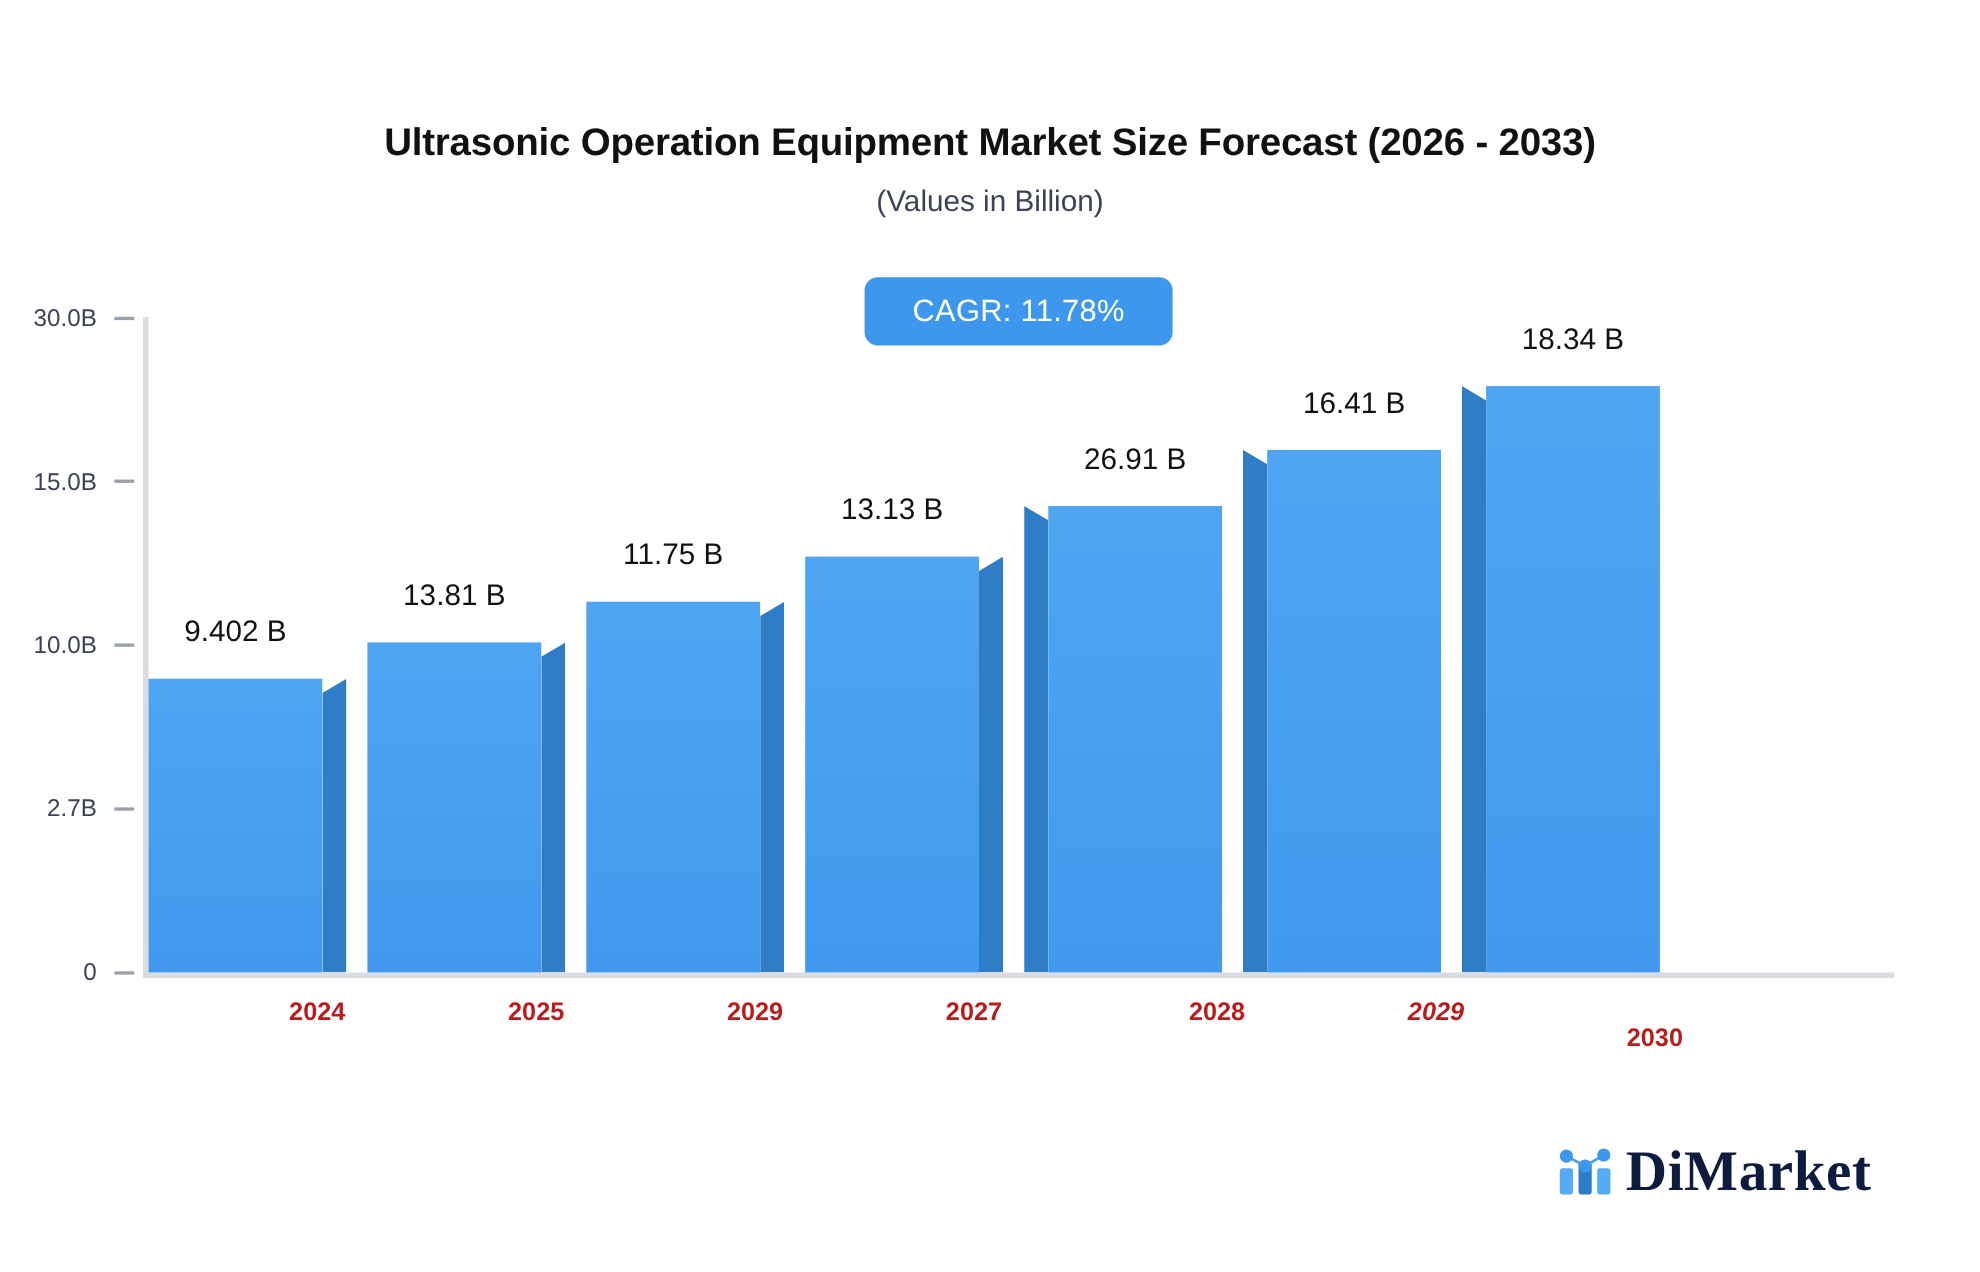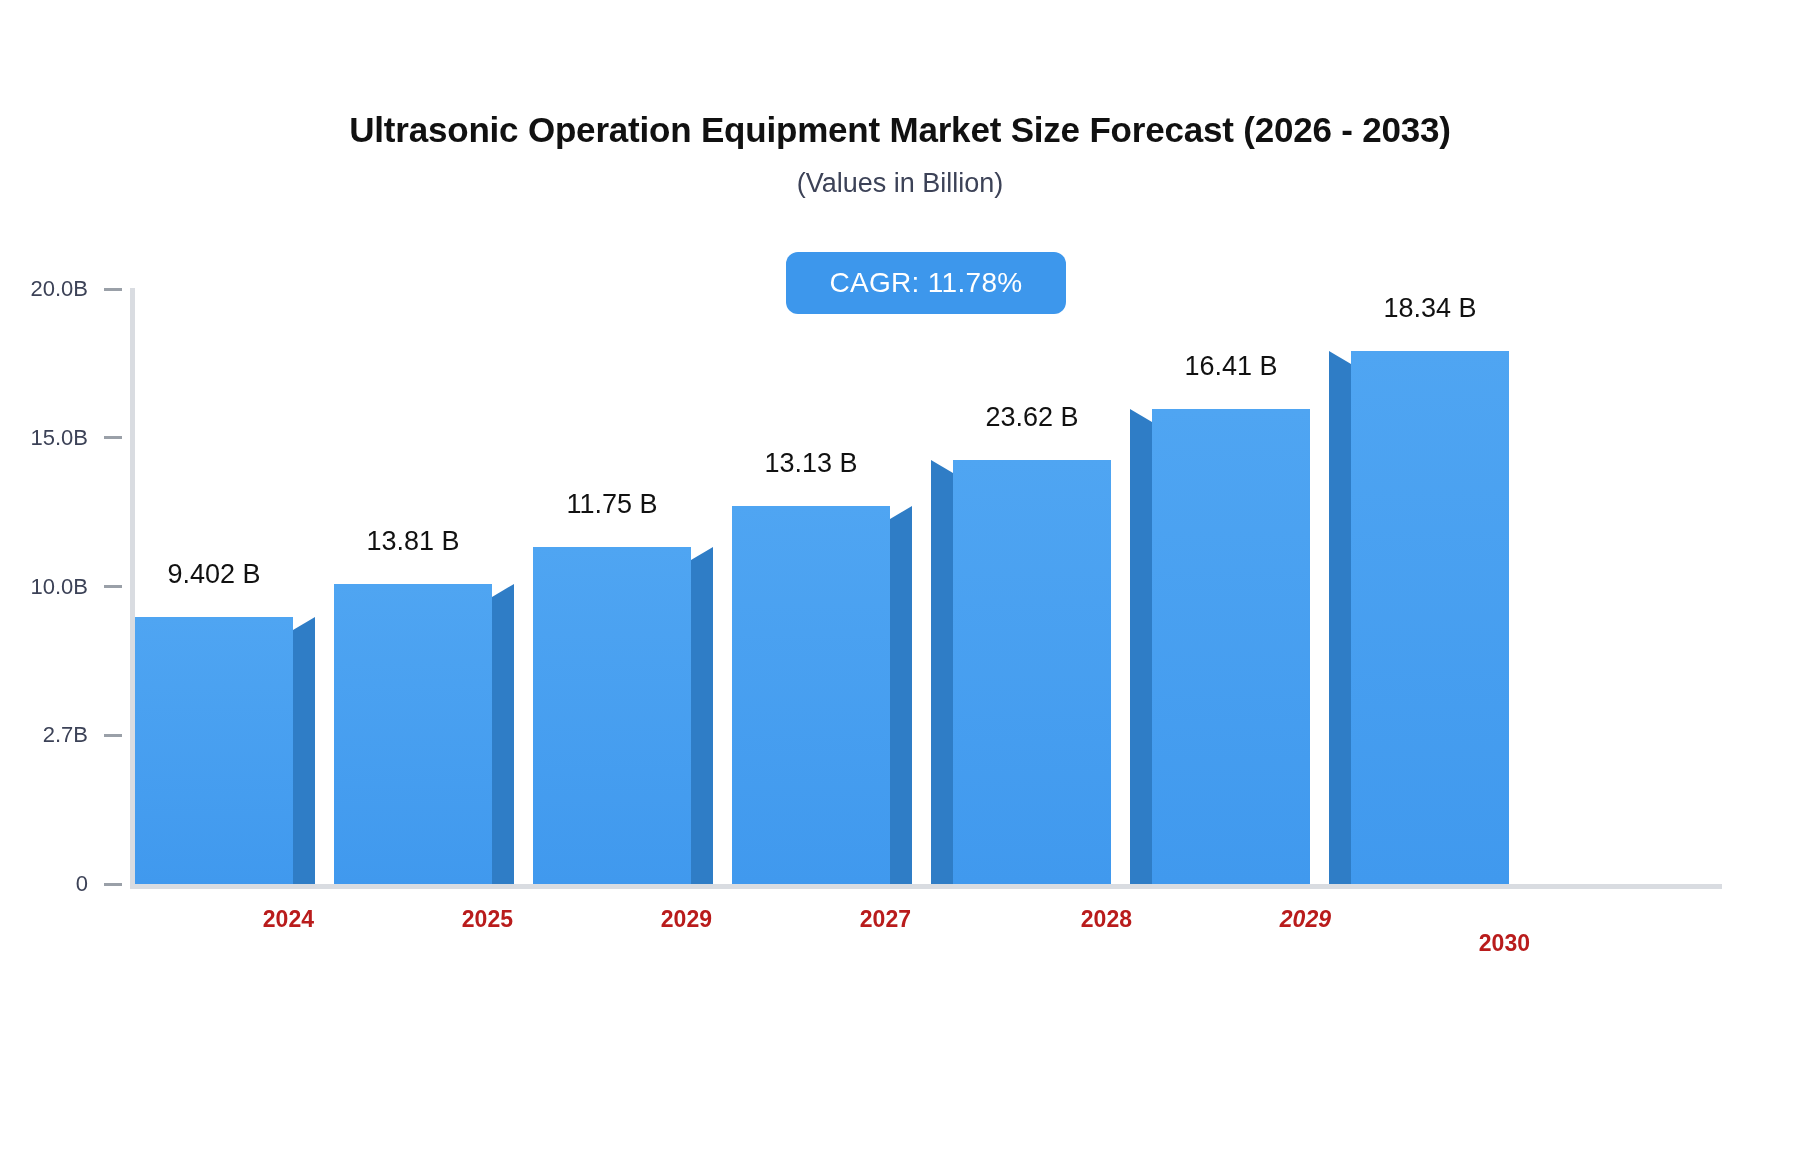--- a/index.html
+++ b/index.html
@@ -186,21 +186,21 @@
 
   <div class="cagr-badge">
     <span>CAGR: 11.78%</span>
   </div>
 
   <div class="plot">
     <div class="y-axis-line"></div>
     <div class="x-axis-line"></div>
     <div id="y-ticks">
         <div class="y-tick" style="top: 276px; left: 0px; width: 132px;">
-          <span class="tick-label">20.0B</span>
+          <span class="tick-label">30.0B</span>
           <span class="tick-mark"></span>
         </div>
         <div class="y-tick" style="top: 424.75px; left: 0px; width: 132px;">
           <span class="tick-label">15.0B</span>
           <span class="tick-mark"></span>
         </div>
         <div class="y-tick" style="top: 573.5px; left: 0px; width: 132px;">
           <span class="tick-label">10.0B</span>
           <span class="tick-mark"></span>
         </div>
@@ -231,21 +231,21 @@
         <div class="bar-value" style="left: 482px; top: 489px;">11.75 B</div>
         <div class="bar-group" style="left: 732px; top: 493px; width: 180px; height: 391px;">
           <div class="bar-side-right" style="height: 378px; left: 158px;"></div>
           <div class="bar-front" style="width: 158px; height: 378px; left: 0px;"></div>
         </div>
         <div class="bar-value" style="left: 681px; top: 448px;">13.13 B</div>
         <div class="bar-group" style="left: 931px; top: 447px; width: 180px; height: 437px;">
           <div class="bar-side-left" style="height: 424px; left: 0px;"></div>
           <div class="bar-front" style="width: 158px; height: 424px; left: 22px;"></div>
         </div>
-        <div class="bar-value" style="left: 902px; top: 402px;">23.62 B</div>
+        <div class="bar-value" style="left: 902px; top: 402px;">26.91 B</div>
         <div class="bar-group" style="left: 1130px; top: 396px; width: 180px; height: 488px;">
           <div class="bar-side-left" style="height: 475px; left: 0px;"></div>
           <div class="bar-front" style="width: 158px; height: 475px; left: 22px;"></div>
         </div>
         <div class="bar-value" style="left: 1101px; top: 351px;">16.41 B</div>
         <div class="bar-group" style="left: 1329px; top: 338px; width: 180px; height: 546px;">
           <div class="bar-side-left" style="height: 533px; left: 0px;"></div>
           <div class="bar-front" style="width: 158px; height: 533px; left: 22px;"></div>
         </div>
         <div class="bar-value" style="left: 1300px; top: 293px;">18.34 B</div>
@@ -254,14 +254,29 @@
         <div class="x-tick" style="left: 114px;">2024</div>
         <div class="x-tick" style="left: 313px;">2025</div>
         <div class="x-tick" style="left: 512px;">2029</div>
         <div class="x-tick" style="left: 711px;">2027</div>
         <div class="x-tick" style="left: 932px;">2028</div>
         <div class="x-tick" style="left: 1131px; font-style: italic;">2029</div>
         <div class="x-tick" style="left: 1330px; margin-top: 24px;">2030</div>
       </div>
   </div>
 
+  <div class="logo">
+    <span>
+      <svg width="54" height="50" viewBox="0 0 54 50">
+        <line x1="10" y1="13" x2="27" y2="22" stroke="#4aa0f0" stroke-width="2.5"></line>
+        <line x1="27" y1="22" x2="44" y2="12" stroke="#4aa0f0" stroke-width="2.5"></line>
+        <rect x="4" y="24" width="12" height="24" rx="2.5" fill="#55abf5"></rect>
+        <rect x="21" y="19" width="12" height="29" rx="2.5" fill="#2f7dc6"></rect>
+        <rect x="38" y="24" width="12" height="24" rx="2.5" fill="#55abf5"></rect>
+        <circle cx="10" cy="13" r="6" fill="#3d97ec"></circle>
+        <circle cx="27" cy="22" r="6" fill="#3d97ec"></circle>
+        <circle cx="44" cy="12" r="6" fill="#3d97ec"></circle>
+      </svg>
+    </span>
+    <span class="logo-text">DiMarket</span>
+  </div>
 
 </div>
 
 </body></html>

